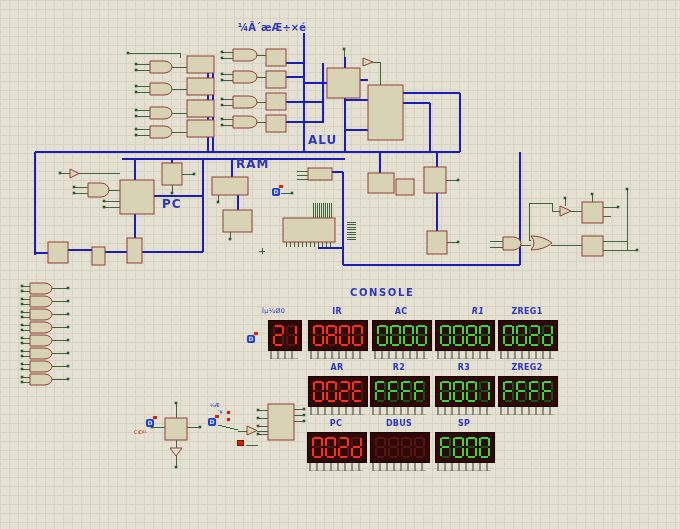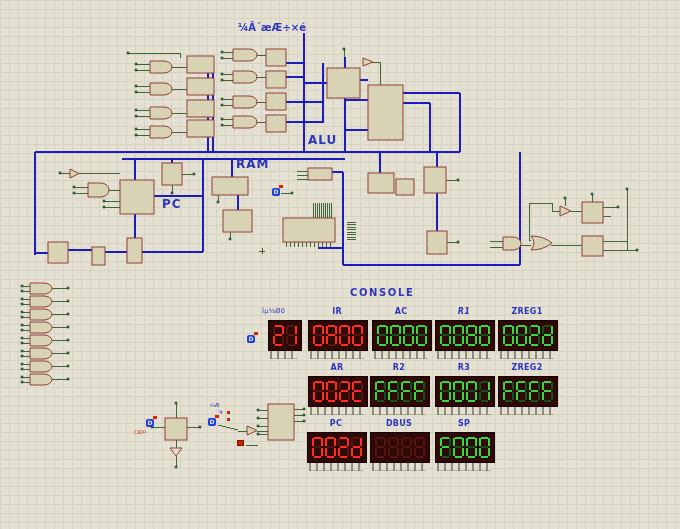--- a/index.html
+++ b/index.html
@@ -455,21 +455,21 @@
           <span class="seg a" style="background: rgb(53, 217, 58);"></span>
           <span class="seg b" style="background: rgb(53, 217, 58);"></span>
           <span class="seg c" style="background: rgb(53, 217, 58);"></span>
           <span class="seg d" style="background: rgb(53, 217, 58);"></span>
           <span class="seg e" style="background: rgb(53, 217, 58);"></span>
           <span class="seg f" style="background: rgb(53, 217, 58);"></span>
           <span class="seg g" style="background: rgb(20, 81, 26);"></span>
         </div>
       </div>
       <div class="pins" style="left: 374px; top: 351px; width: 54px;"></div>
-      <div class="dlabel" style="left: 429px; top: 307px; width: 70px; font-style: italic;">R1</div>
+      <div class="dlabel" style="left: 443px; top: 307px; width: 70px; font-style: italic;">R1</div>
       <div class="sseg" style="left: 435px; top: 320px;">
         <div class="digit">
           <span class="seg a" style="background: rgb(53, 217, 58);"></span>
           <span class="seg b" style="background: rgb(53, 217, 58);"></span>
           <span class="seg c" style="background: rgb(53, 217, 58);"></span>
           <span class="seg d" style="background: rgb(53, 217, 58);"></span>
           <span class="seg e" style="background: rgb(53, 217, 58);"></span>
           <span class="seg f" style="background: rgb(53, 217, 58);"></span>
           <span class="seg g" style="background: rgb(20, 81, 26);"></span>
         </div>

